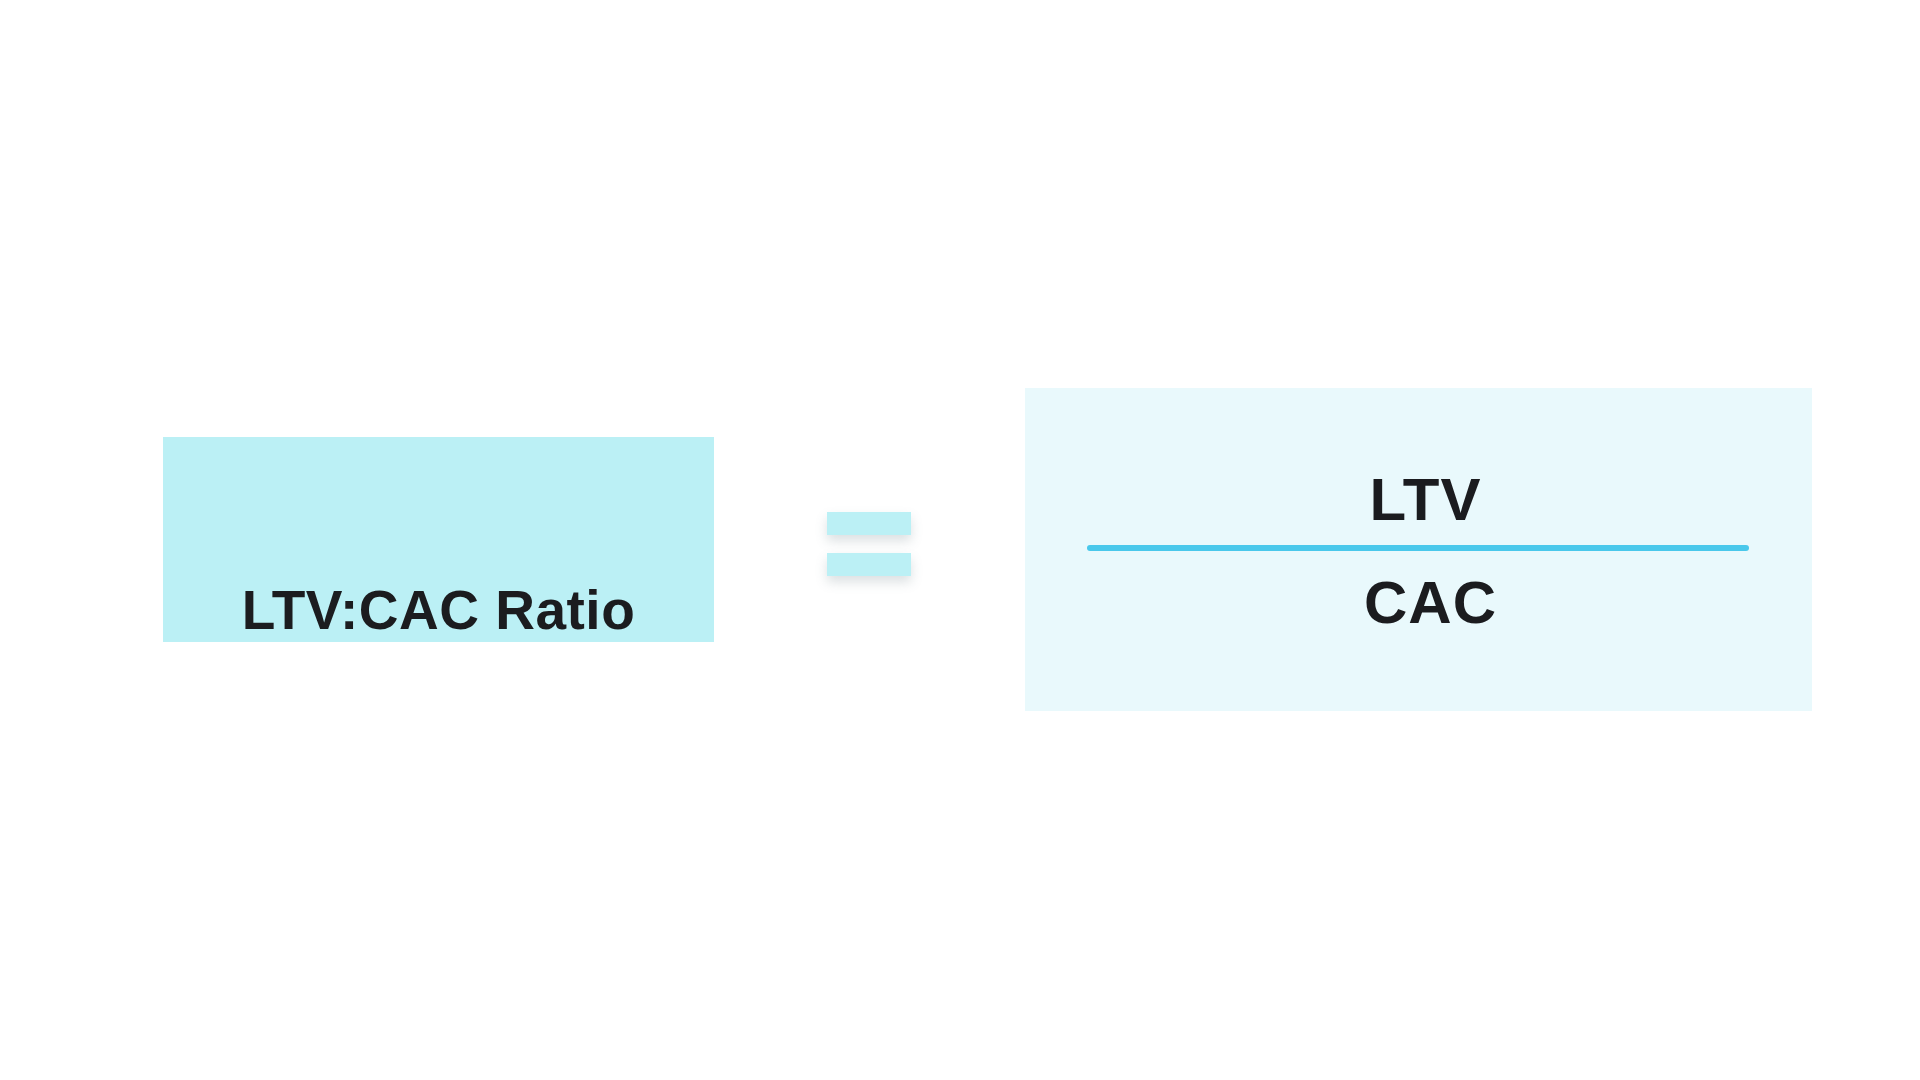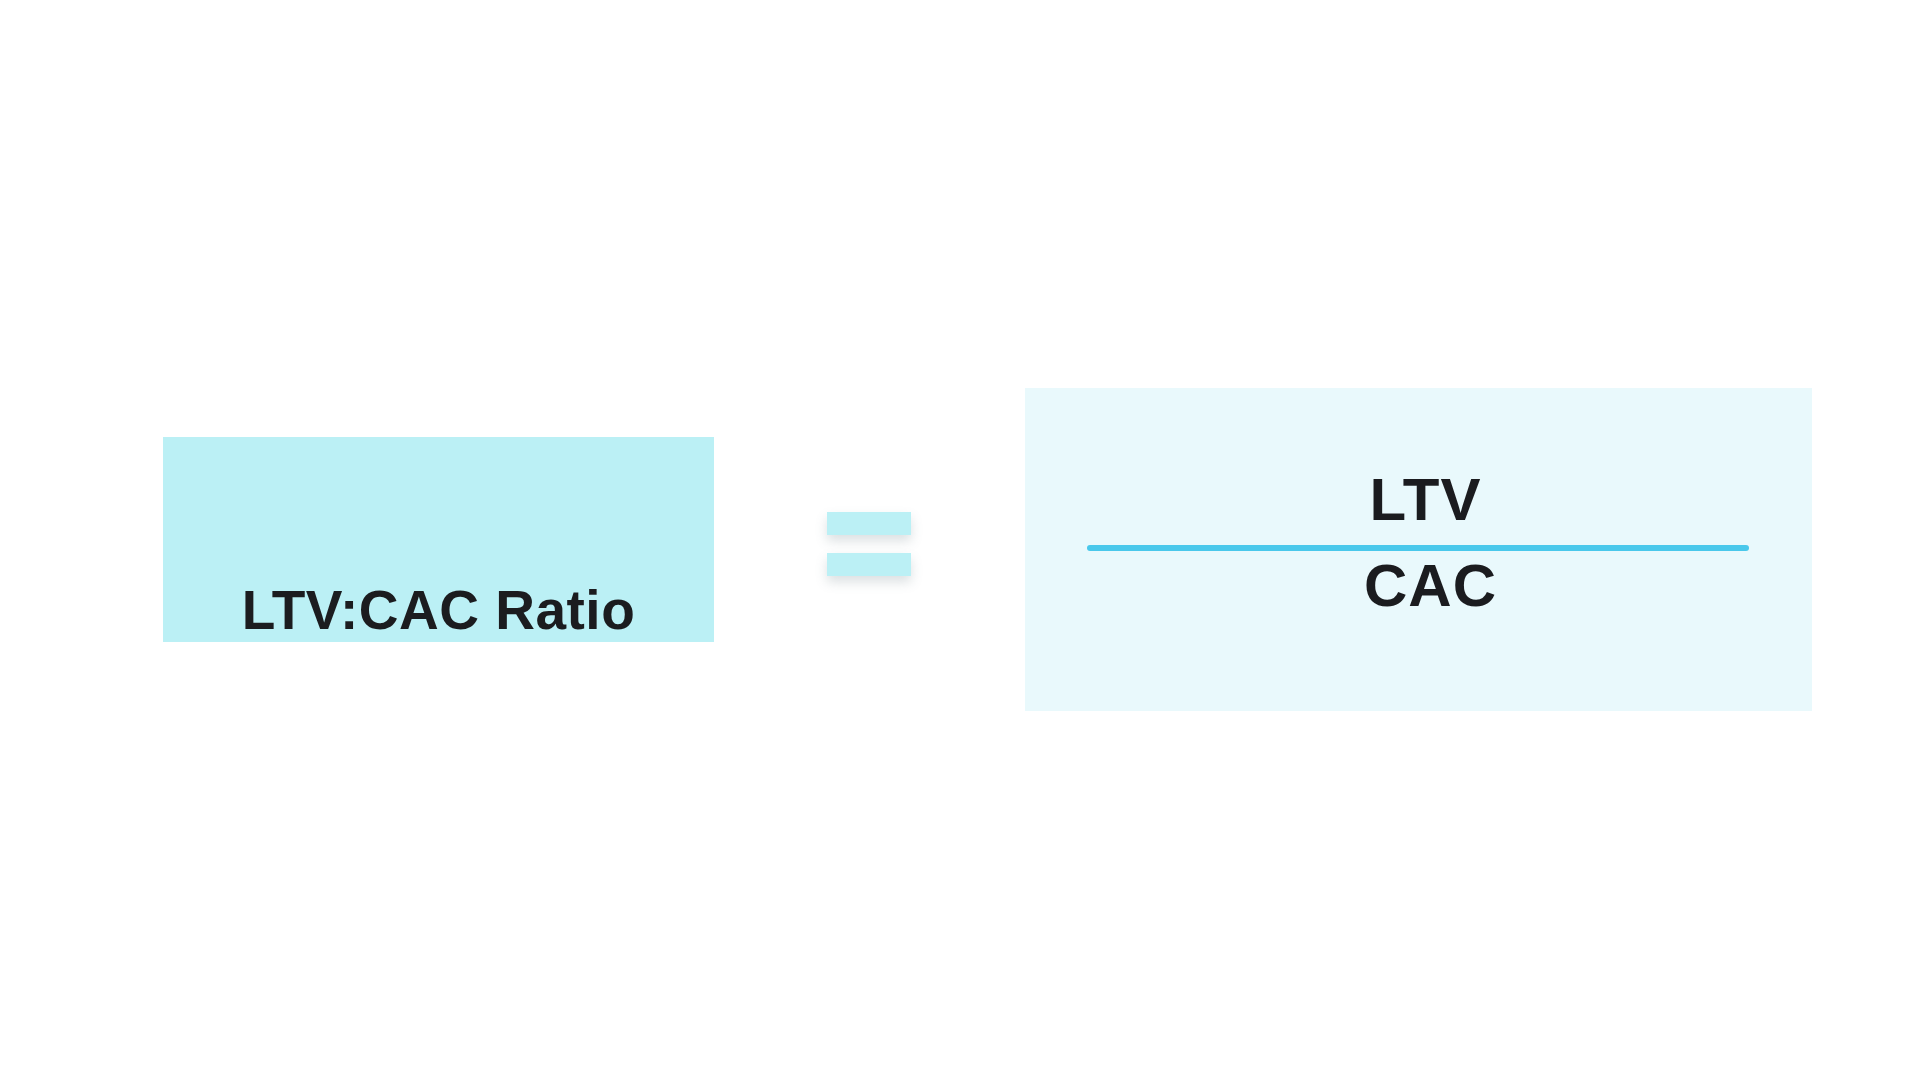--- a/index.html
+++ b/index.html
@@ -74,21 +74,21 @@
     transform: translateY(-50%);
     font-size: 60px;
     font-weight: 700;
     color: #1b1c1f;
     line-height: 1;
     letter-spacing: 1px;
     white-space: nowrap;
     margin-left: 7px;
   }
   .formula-box .numerator   { top: 112px; }
-  .formula-box .denominator { top: 198px; padding-left: 10px; }
+  .formula-box .denominator { top: 215px; padding-left: 10px; }
   .formula-box .fraction-line {
     position: absolute;
     left: 62px;
     top: 157px;
     width: 662px;
     height: 6px;
     background: #49c8eb;
     border-radius: 3px;
   }
 </style>

